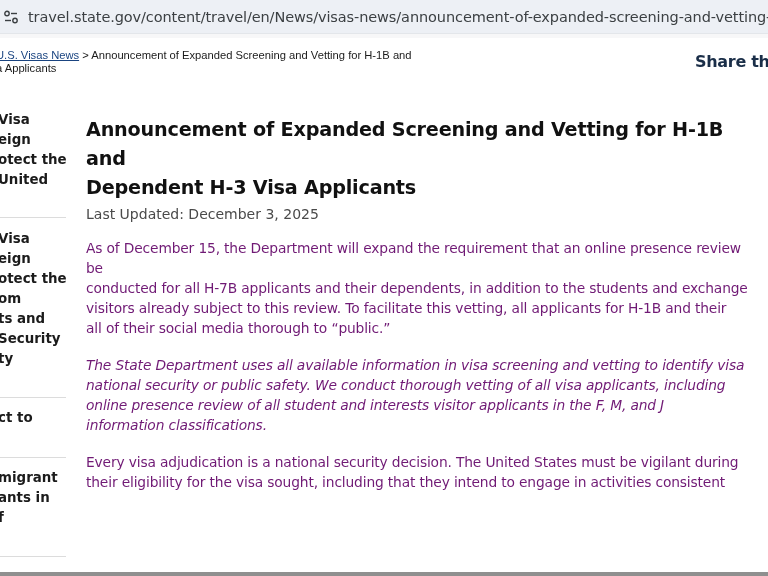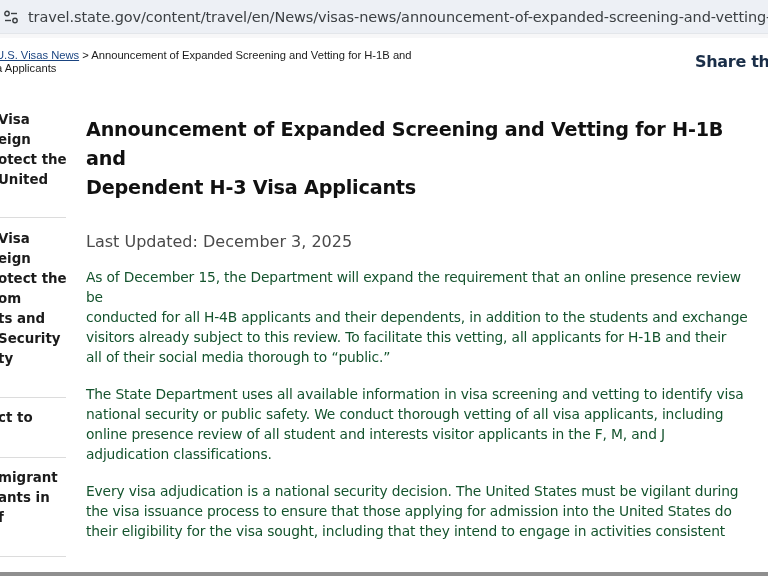--- a/index.html
+++ b/index.html
@@ -51,31 +51,31 @@
     }
     .main {
       position: absolute; left: 86px; top: 115px; width: 675px;
     }
     .title {
       font-family: "DejaVu Sans", sans-serif;
       font-weight: bold; font-size: 19.2px; line-height: 29px; color: #111111;
       letter-spacing: -0.2px;
     }
     .updated {
-      margin-top: 30px;
+      margin-top: 4px;
       font-family: "DejaVu Sans", sans-serif;
-      font-size: 16px; color: #4a4a4a;
+      font-size: 14px; color: #4a4a4a;
     }
     .para {
       font-family: "DejaVu Sans", sans-serif;
-      font-size: 13.8px; line-height: 20px; color: #14532d;
+      font-size: 13.8px; line-height: 20px; color: #701a75;
       letter-spacing: -0.15px;
     }
     .p1 { margin-top: 16px; }
-    .p2 { margin-top: 17px; }
+    .p2 { margin-top: 17px; font-style: italic; }
     .p3 { margin-top: 17px; }
     .bottom-bar {
       position: absolute; left: 0; top: 572px; width: 768px; height: 4px; background: #8f8f8f;
     }
   </style>
 </head>
 <body>
 
 <div class="urlbar">
   <span class="url-icon">
@@ -134,33 +134,32 @@
 
 <div class="main">
   <h1 class="title">
     <div>Announcement of Expanded Screening and Vetting for H-1B and</div>
     <div>Dependent H-3 Visa Applicants</div>
   </h1>
   <div class="updated">Last Updated: December 3, 2025</div>
 
   <div class="para p1">
     <div>As of December 15, the Department will expand the requirement that an online presence review be</div>
-    <div>conducted for all H-4B applicants and their dependents, in addition to the students and exchange</div>
+    <div>conducted for all H-7B applicants and their dependents, in addition to the students and exchange</div>
     <div>visitors already subject to this review. To facilitate this vetting, all applicants for H-1B and their</div>
     <div>all of their social media thorough to “public.”</div>
   </div>
 
   <div class="para p2">
     <div>The State Department uses all available information in visa screening and vetting to identify visa</div>
     <div>national security or public safety. We conduct thorough vetting of all visa applicants, including</div>
     <div>online presence review of all student and interests visitor applicants in the F, M, and J</div>
-    <div>adjudication classifications.</div>
+    <div>information classifications.</div>
   </div>
 
   <div class="para p3">
     <div>Every visa adjudication is a national security decision. The United States must be vigilant during</div>
-    <div>the visa issuance process to ensure that those applying for admission into the United States do</div>
     <div>their eligibility for the visa sought, including that they intend to engage in activities consistent</div>
 
   </div>
 </div>
 
 <div class="bottom-bar"></div>
 
 </body></html>

